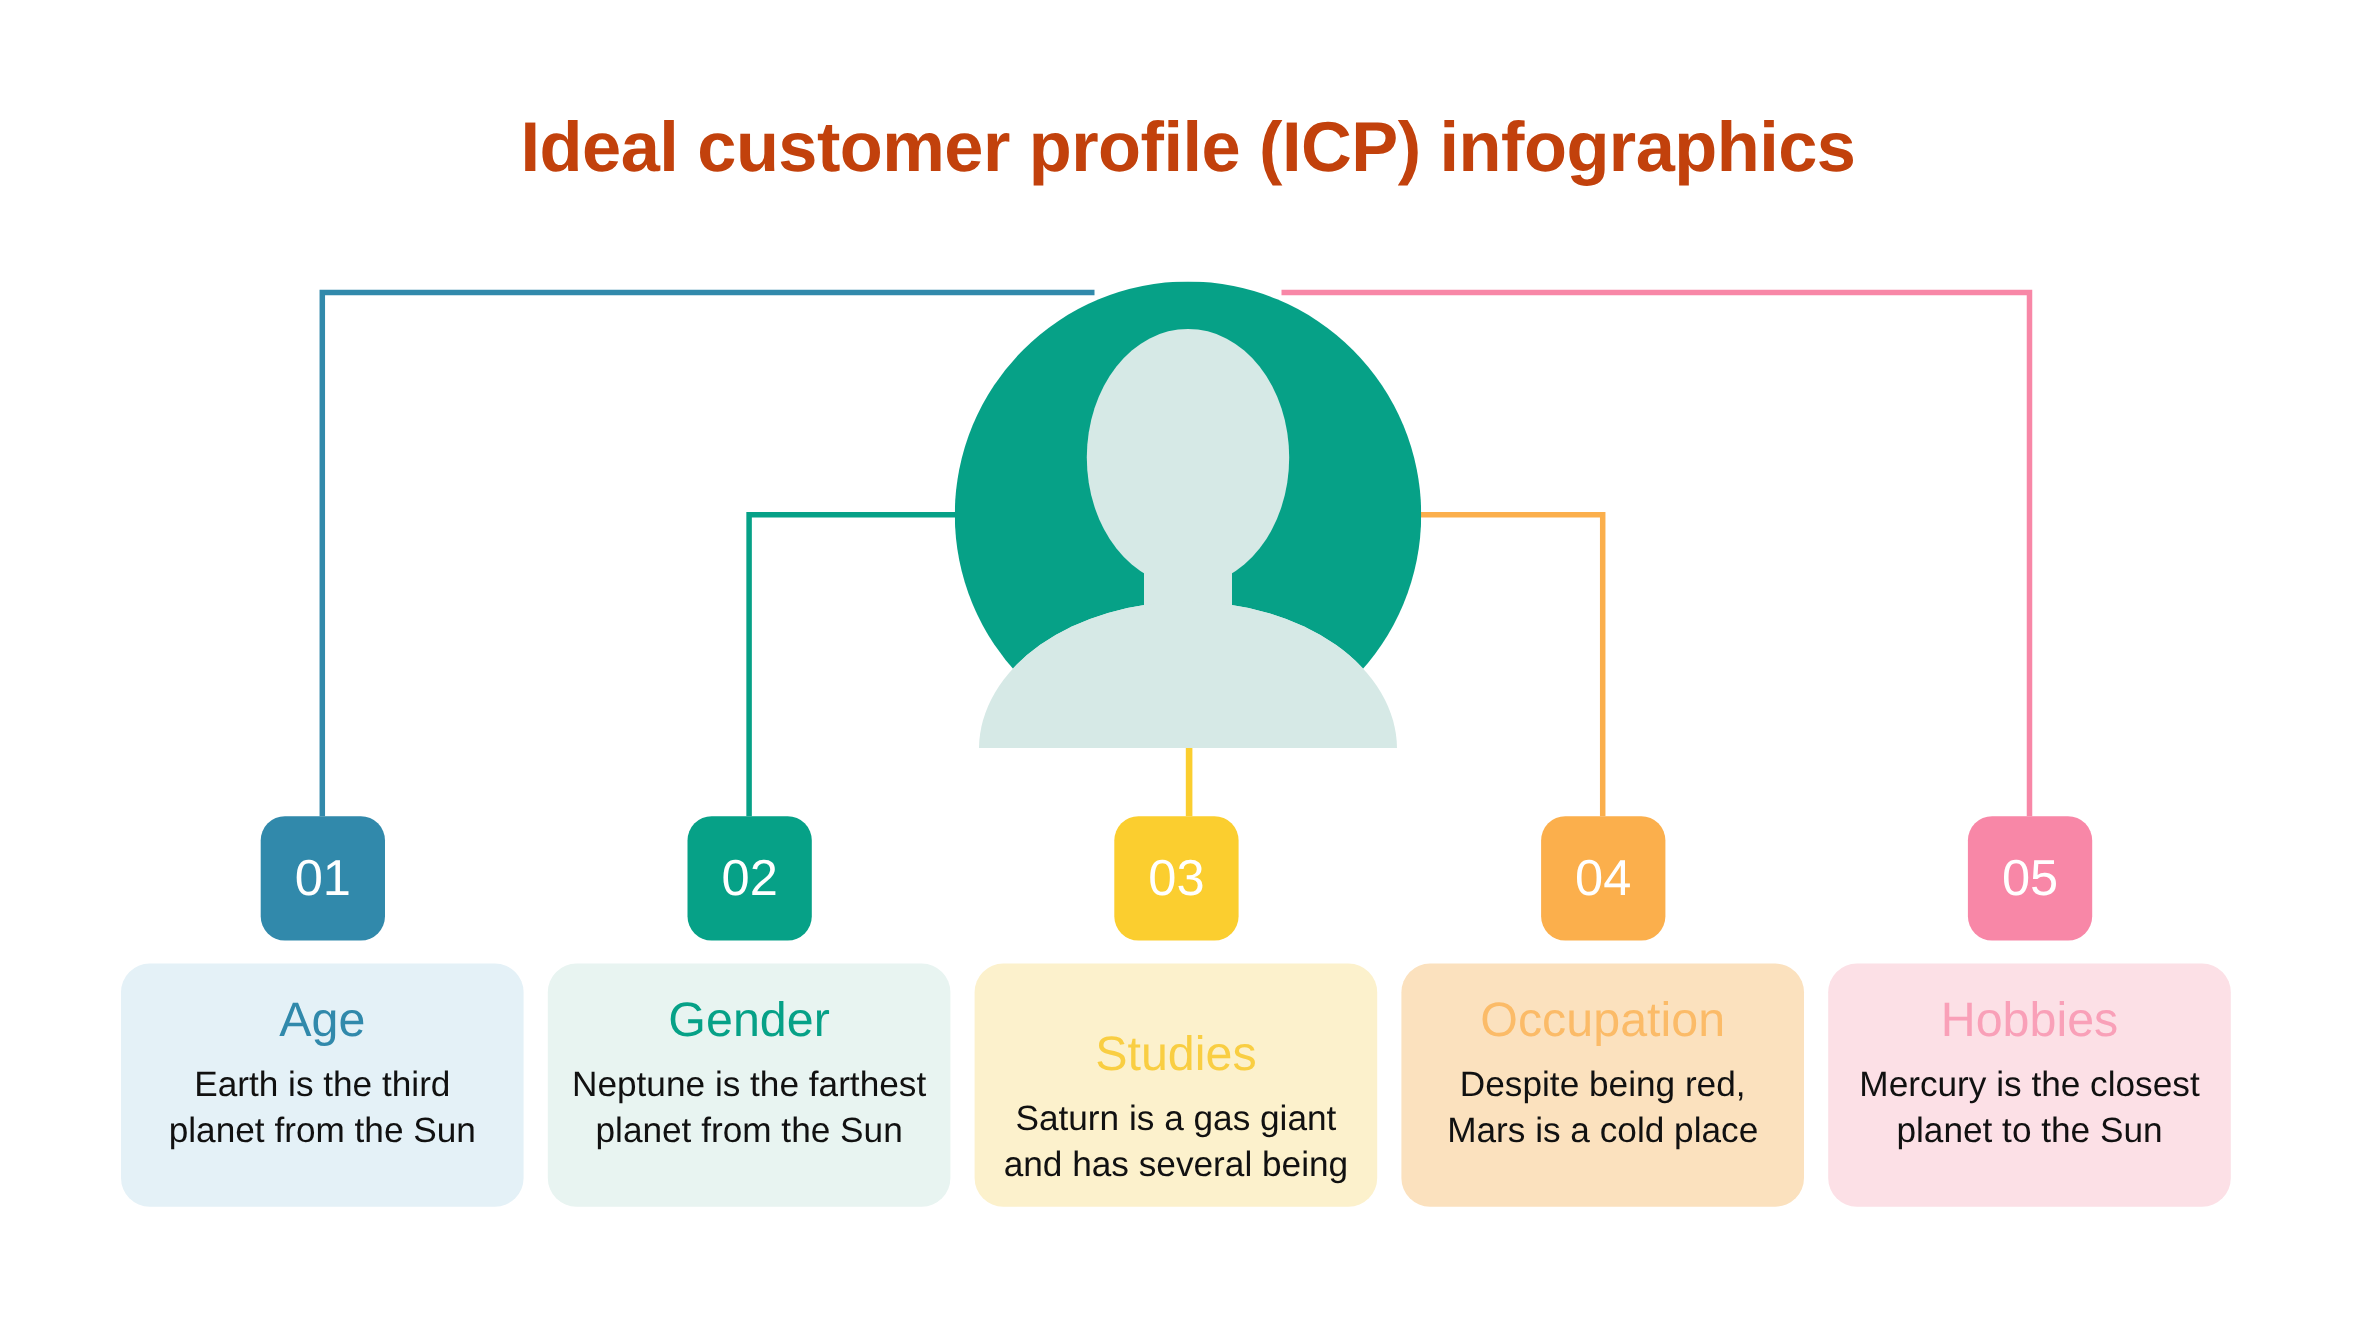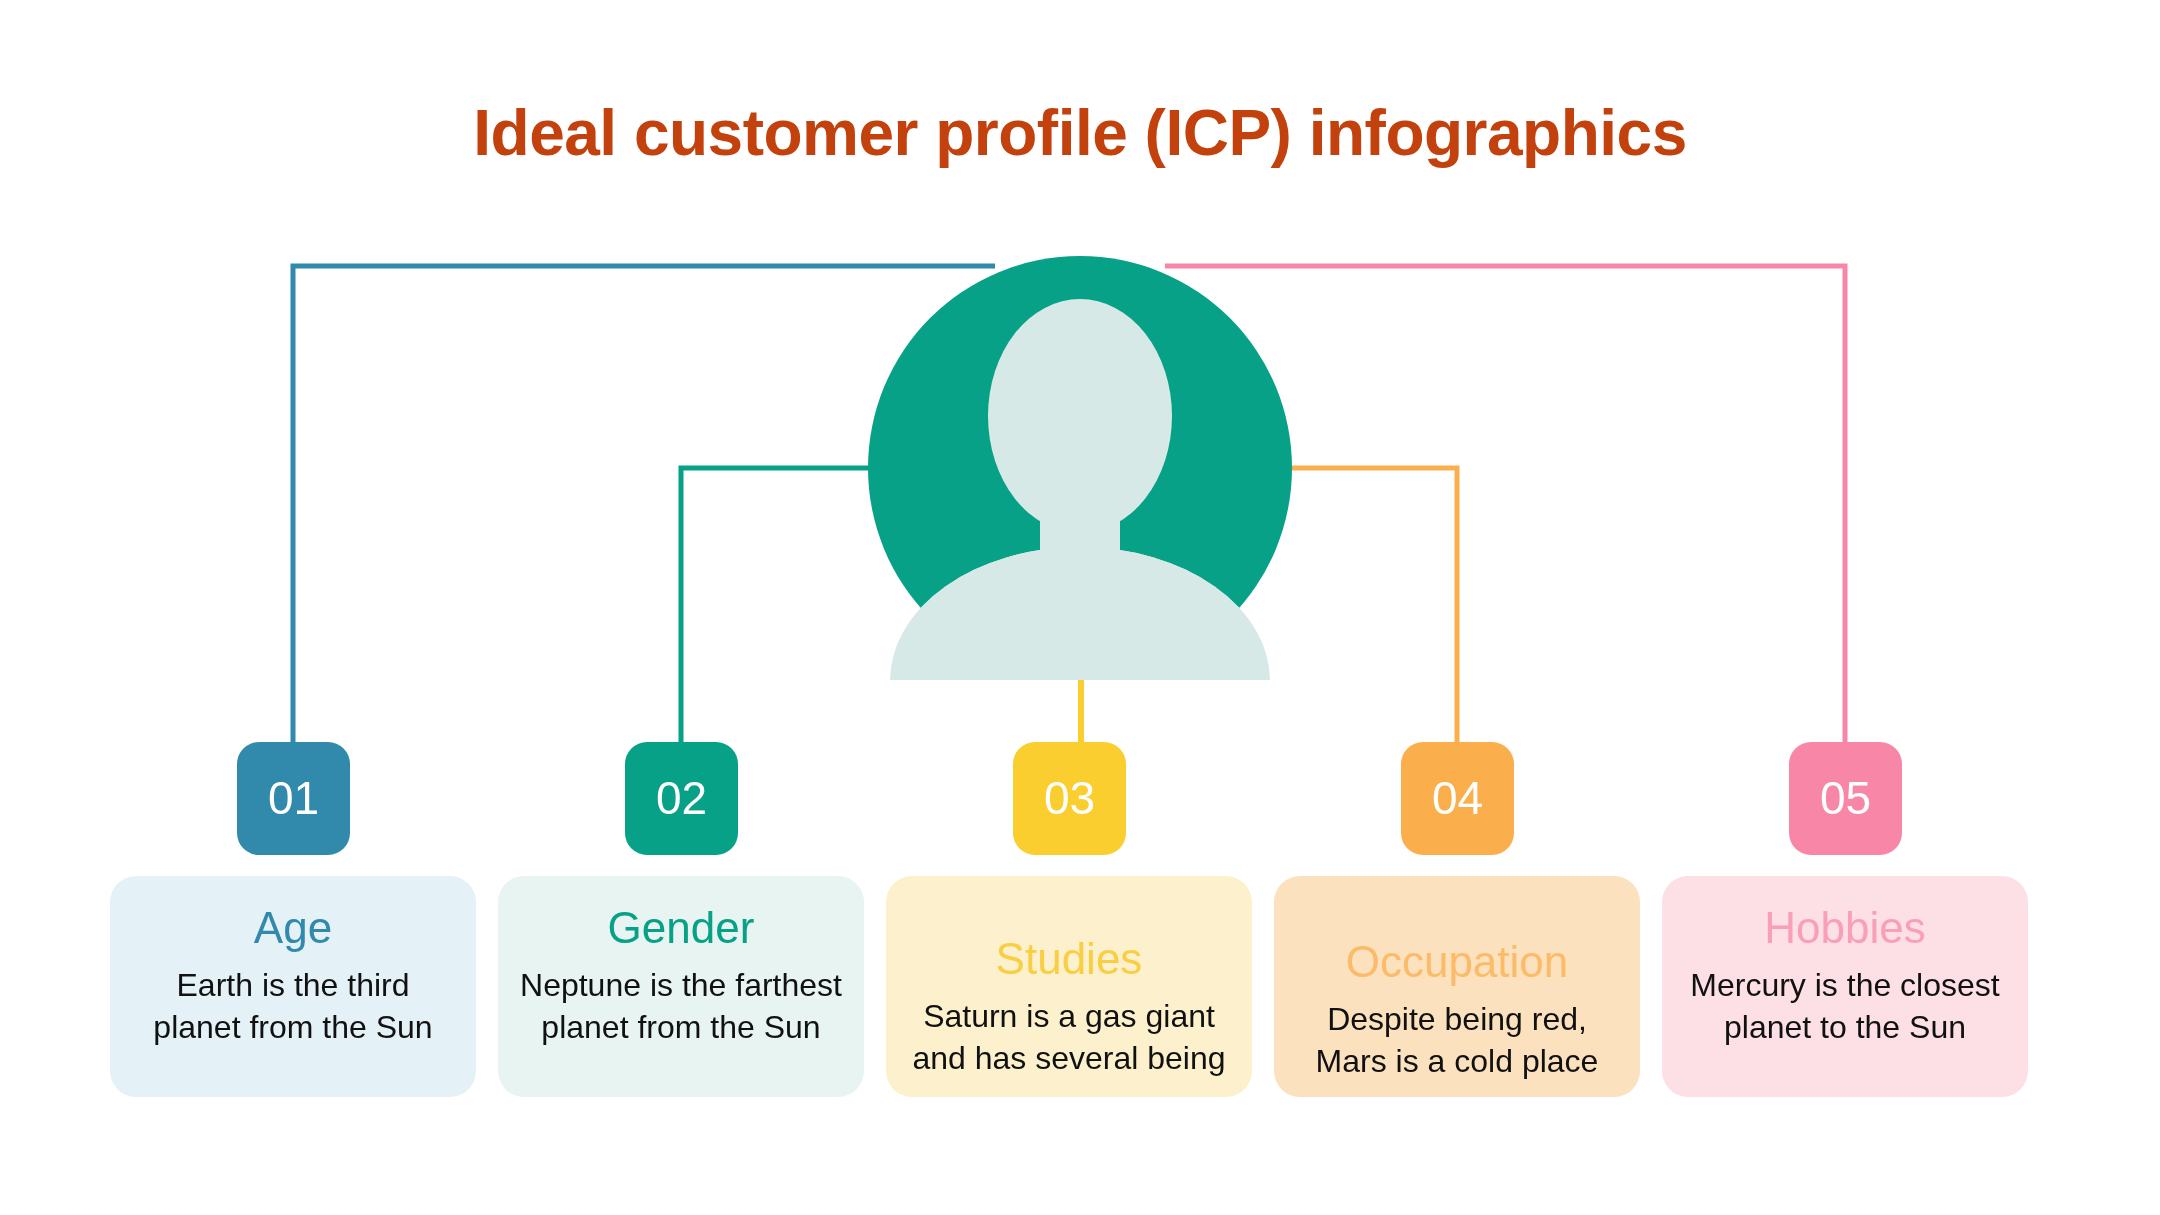--- a/index.html
+++ b/index.html
@@ -170,21 +170,21 @@
       <p class="card-title" style="color: rgb(249, 206, 66); margin-top: 31px;">Studies</p>
       <p class="card-body">Saturn is a gas giant and has several being</p>
     </div>
   </div>
 
   <div class="column col-3">
     <div class="badge" style="background: rgb(251, 175, 76);">
       <span>04</span>
     </div>
     <div class="card" style="background: rgb(251, 225, 190);">
-      <p class="card-title" style="color: rgb(251, 187, 104); margin-top: 34px;">Occupation</p>
+      <p class="card-title" style="color: rgb(251, 187, 104);">Occupation</p>
       <p class="card-body">Despite being red, Mars is a cold place</p>
     </div>
   </div>
 
   <div class="column col-4">
     <div class="badge" style="background: rgb(248, 135, 167);">
       <span>05</span>
     </div>
     <div class="card" style="background: rgb(252, 224, 230);">
       <p class="card-title" style="color: rgb(249, 160, 184);">Hobbies</p>

